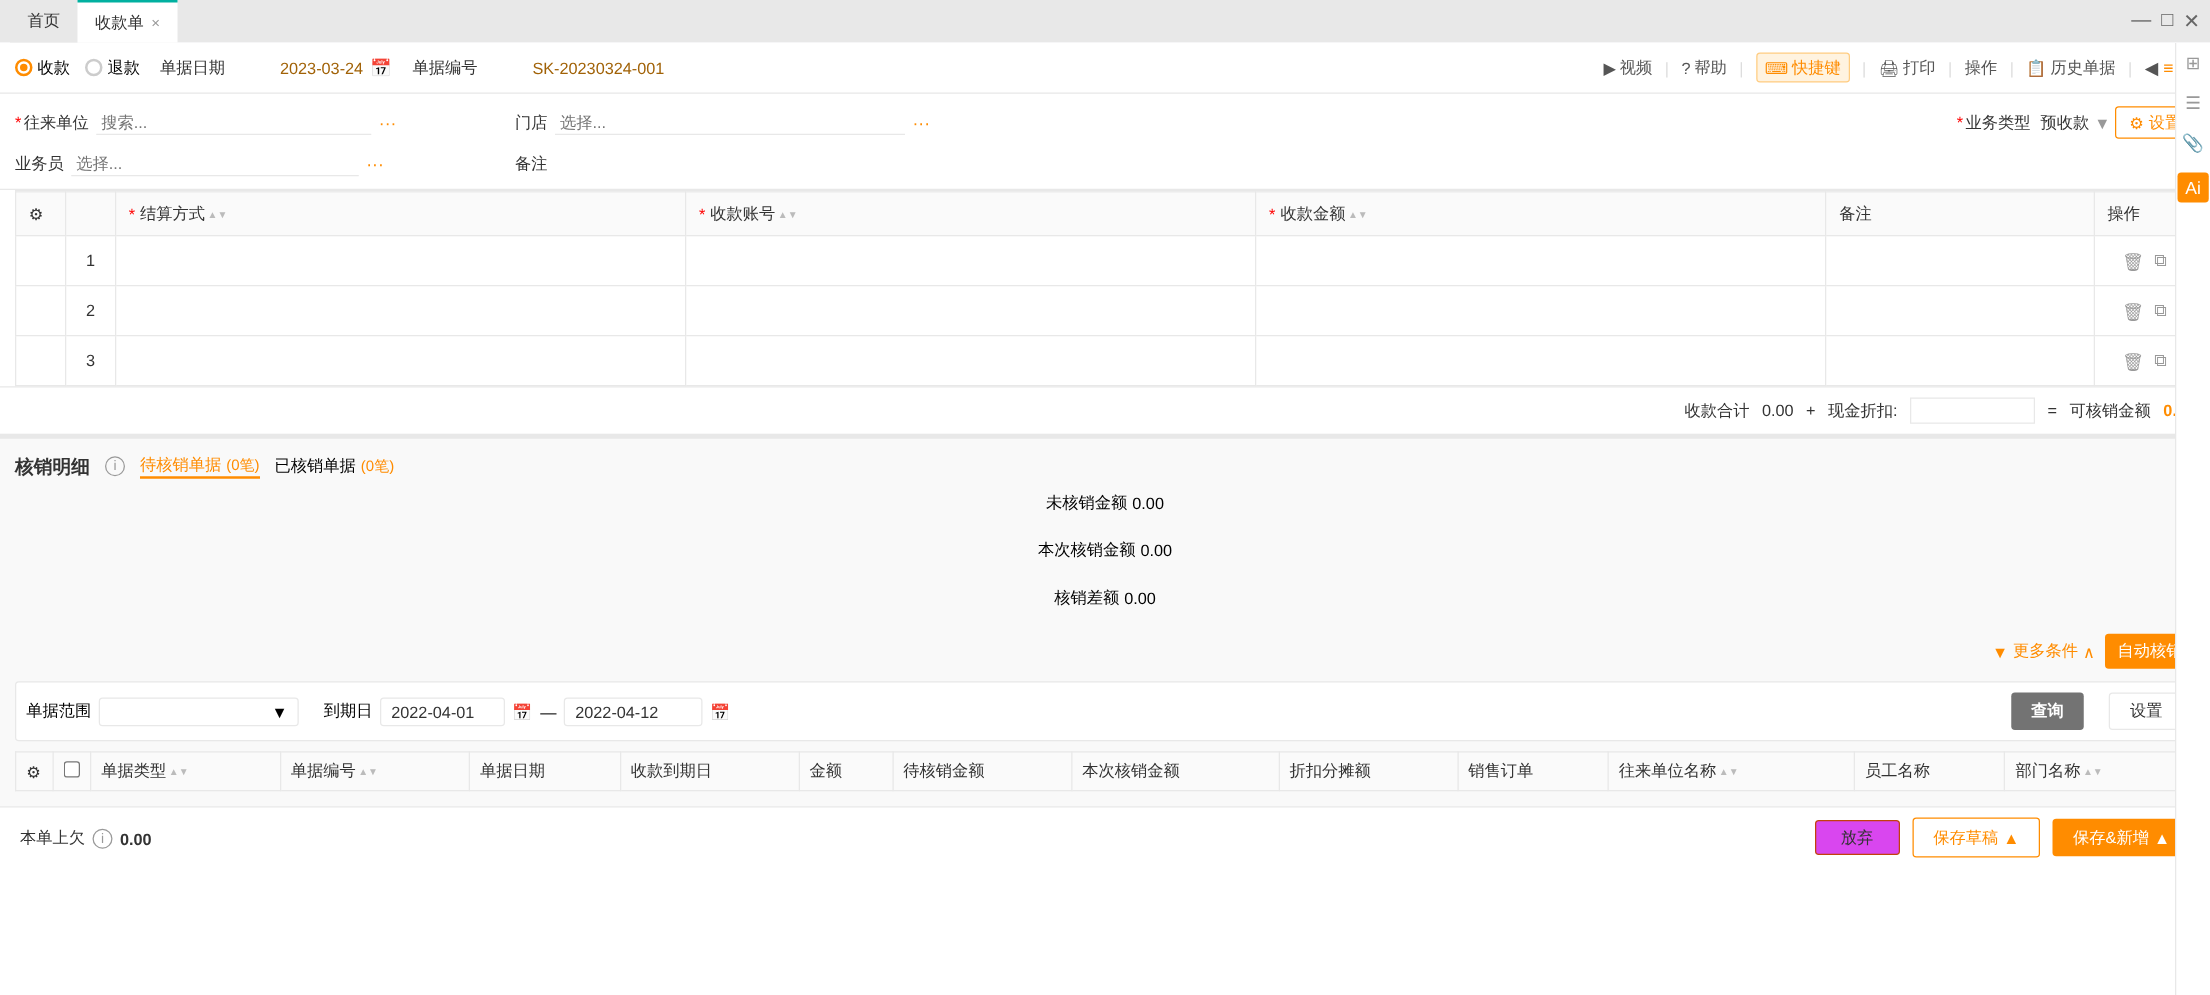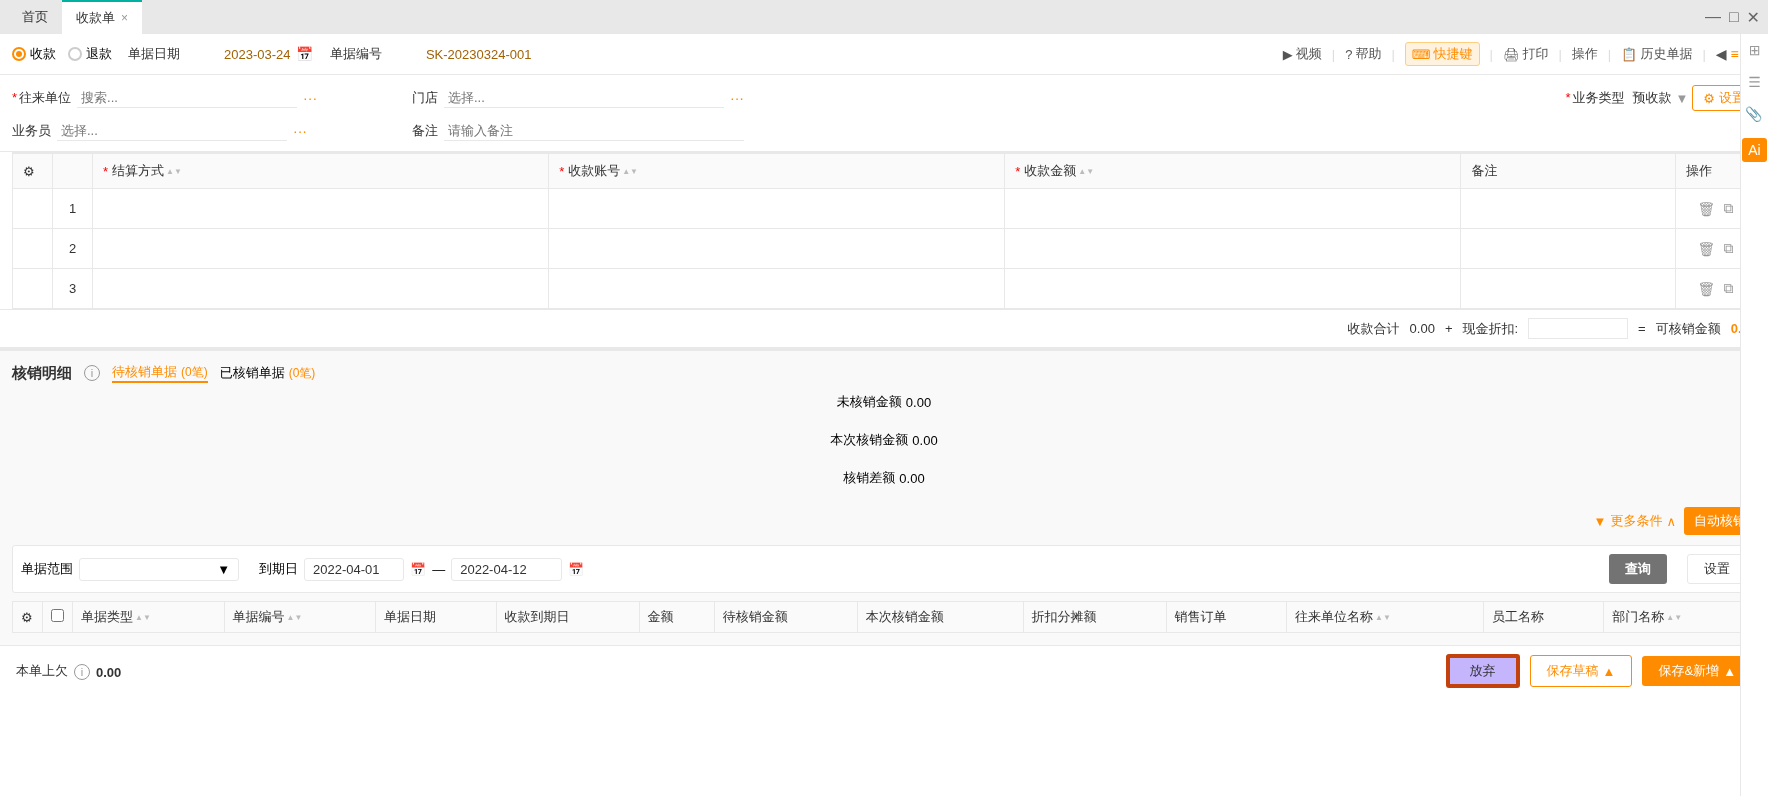--- a/index.html
+++ b/index.html
@@ -455,23 +455,23 @@
       gap: 6px;
       color: #333;
     }
     .bottom-actions {
       margin-left: auto;
       display: flex;
       align-items: center;
       gap: 10px;
     }
     .btn-abandon {
-      background: #c4b5fd;
-      color: #333;
-      border: 4px solid #c2410c;
+      background: #d946ef;
+      color: #333;
+      border: 1px solid #c2410c;
       border-radius: 3px;
       padding: 4px 20px;
       cursor: pointer;
       font-size: 13px;
     }
     .btn-save-draft {
       background: #fff;
       color: #ff8c00;
       border: 1px solid #ff8c00;
       border-radius: 3px;
@@ -656,21 +656,20 @@
 
       <div class="form-field" style="flex: 0 0 380px;">
         <span class="form-field-label">业务员</span>
         <input type="text" class="form-input" style="width: 230px;" placeholder="选择...">
         <span class="ellipsis-btn">···</span>
       </div>
 
 
       <div class="form-field" style="flex: 1;">
         <span class="form-field-label">备注</span>
-        <input type="text" class="form-input" style="width: 300px;" placeholder="请输入备注">
       </div>
     </div>
   </div>
 
   <div class="table-container">
     <table class="data-table">
       <thead>
         <tr>
           <th class="settings-col">
             <span>⚙</span>

